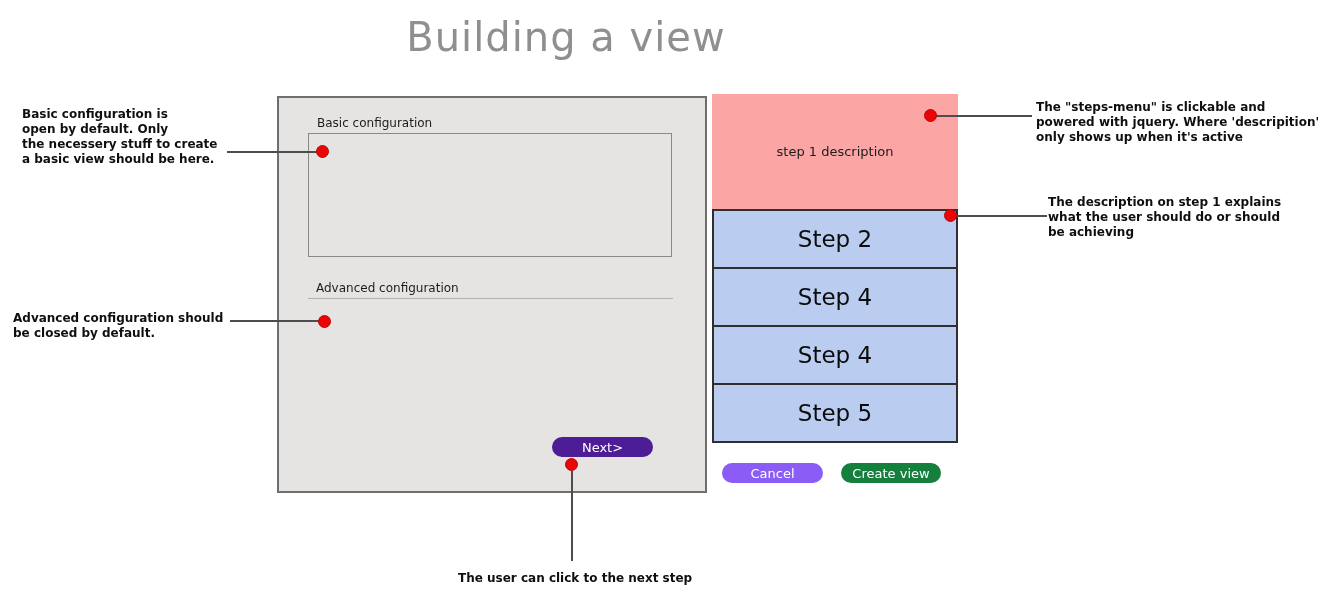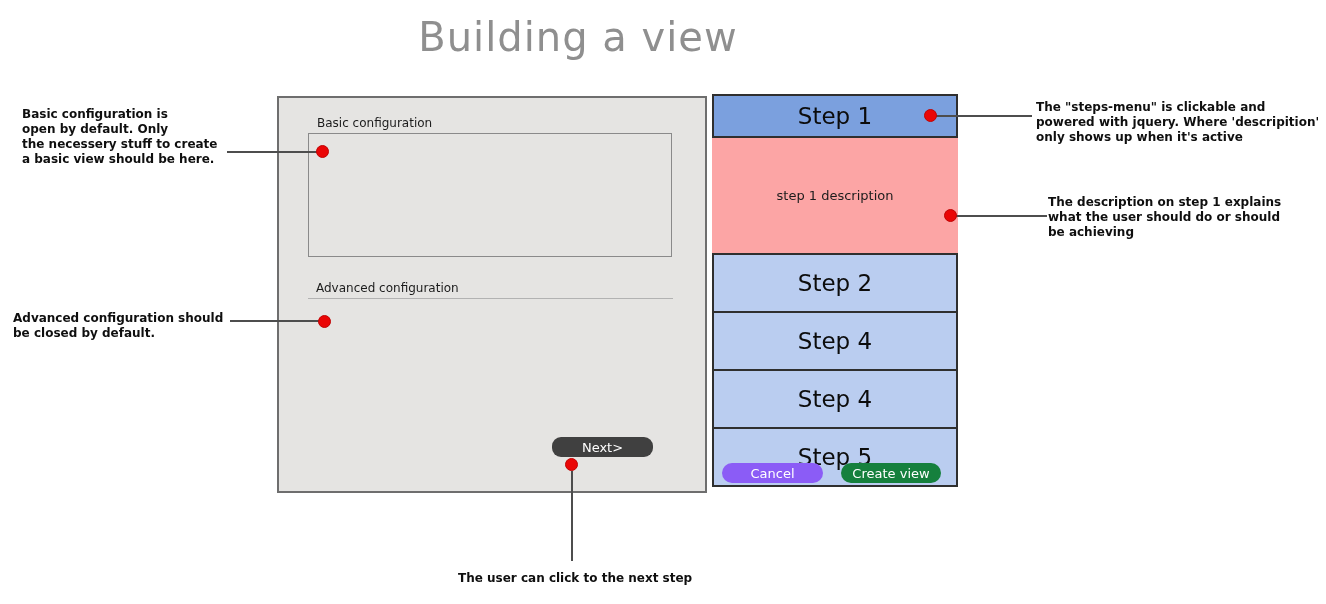--- a/index.html
+++ b/index.html
@@ -6,21 +6,21 @@
   html, body { background: #ffffff; }
   body {
     font-family: "DejaVu Sans", "Liberation Sans", sans-serif;
     width: 1326px; height: 604px; position: relative; overflow: hidden;
   }
   .stage { position: absolute; left: 0; top: 0; width: 1326px; height: 604px; }
 
   .page-title {
     position: absolute; left: 0; top: 14px; width: 1132px;
     text-align: center; font-size: 40px; font-weight: 400;
-    color: #8f8f8f; letter-spacing: 1px; margin-left: 12px;
+    color: #8f8f8f; letter-spacing: 1px;
   }
 
   
   .config-panel {
     position: absolute; left: 277px; top: 96px; width: 430px; height: 397px;
     background: #e5e4e2; border: 2px solid #6e6e6e;
   }
   .section-label {
     position: absolute; font-size: 12px; color: #1c1c1c; cursor: default;
   }
@@ -32,21 +32,21 @@
   .advanced-label { left: 37px; top: 183px; }
   .advanced-separator {
     position: absolute; left: 29px; top: 200px; width: 365px; height: 0;
     border-top: 1px solid #b2b2b2;
   }
   .pill-btn {
     position: absolute; border: none; border-radius: 10px;
     color: #ffffff; font-size: 13px; font-family: inherit;
     text-align: center; cursor: pointer; padding: 0;
   }
-  .next-btn { left: 273px; top: 339px; width: 101px; height: 20px; background: #404040; border-radius: 9px; }
+  .next-btn { left: 273px; top: 339px; width: 101px; height: 20px; background: #4c1d95; }
 
   
   .steps-column { position: absolute; left: 712px; top: 94px; width: 246px; }
   .step-tab {
     width: 246px; border: 2px solid #2f2f2f; background: #bacdf0;
     display: flex; align-items: center; justify-content: center;
     font-size: 23px; color: #0c0c0c; cursor: pointer;
   }
   .step-active { height: 44px; background: #7ba0de; }
   .step-description {
@@ -83,21 +83,20 @@
 
   <div class="config-panel">
     <div class="section-label basic-label">Basic configuration</div>
     <div class="basic-box"></div>
     <div class="section-label advanced-label">Advanced configuration</div>
     <div class="advanced-separator"></div>
     <button class="pill-btn next-btn">Next&gt;</button>
   </div>
 
   <div class="steps-column">
-    <div class="step-tab step-active">Step 1</div>
     <div class="step-description">step 1 description</div>
     <div class="step-tab step-rest">Step 2</div>
     <div class="step-tab step-rest">Step 4</div>
     <div class="step-tab step-rest">Step 4</div>
     <div class="step-tab step-rest">Step 5</div>
   </div>
 
   <button class="pill-btn cancel-btn">Cancel</button>
   <button class="pill-btn create-btn">Create view</button>
 

